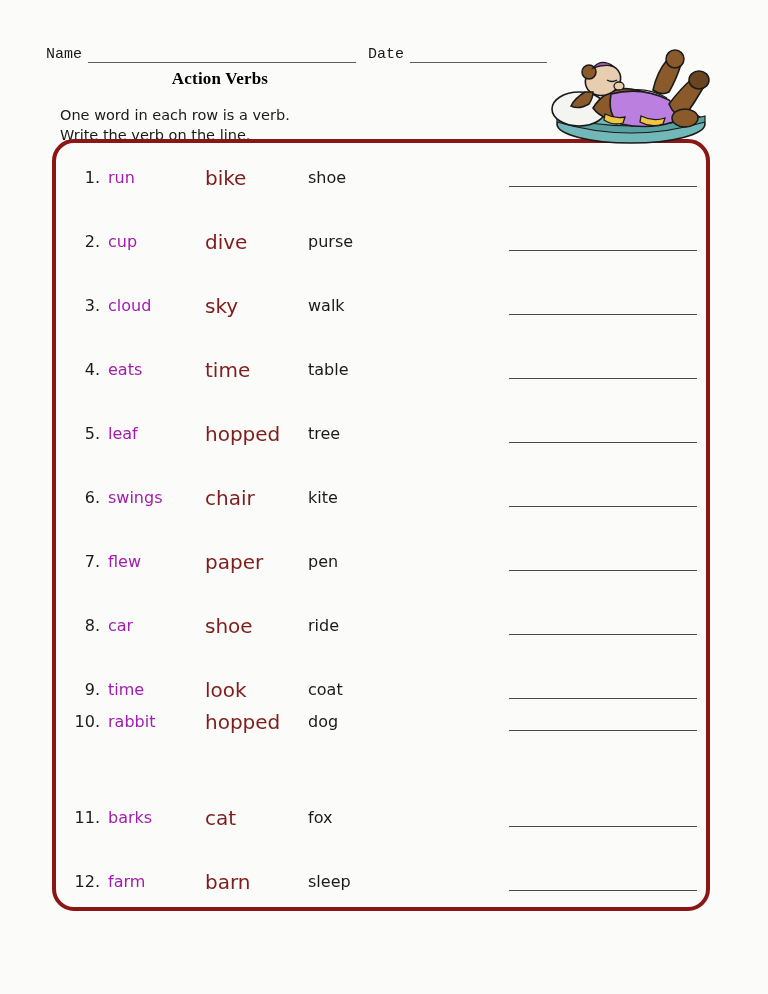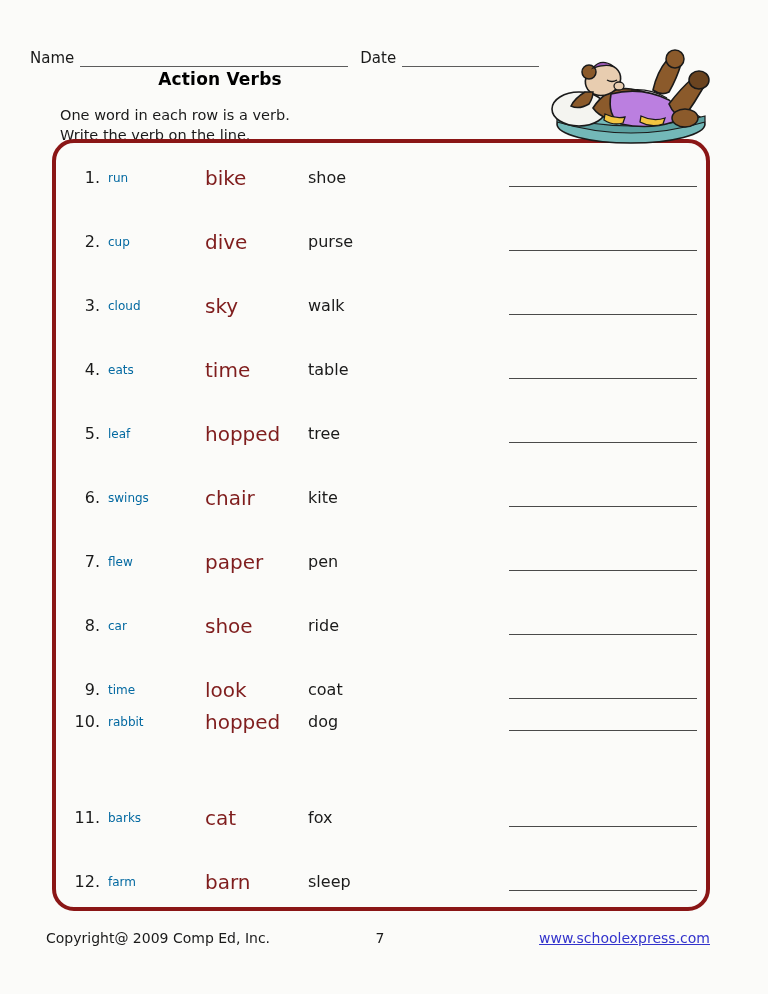--- a/index.html
+++ b/index.html
@@ -20,26 +20,27 @@
     position: absolute;
     left: 0; top: 0;
     width: 768px;
     height: 994px;
     background: #fbfbf9;
   }
 
   
   .hdr-row {
     position: absolute;
-    left: 30px;
+    left: 46px;
     top: 43px;
     width: 676px;
     height: 24px;
     display: flex;
-    align-items: flex-end;
+    align-items: center;
+    font-family: Liberation Mono, monospace;
   }
   .hdr-label {
     font-size: 15px;
     color: #1a1a1a;
     line-height: 18px;
     white-space: nowrap;
   }
   .hdr-rule {
     border-bottom: 1.4px solid #5c5c5c;
     height: 15px;
@@ -53,20 +54,21 @@
   .title {
     position: absolute;
     left: 0;
     top: 69px;
     width: 440px;
     text-align: center;
     font-size: 17px;
     font-weight: bold;
     color: #000000;
     letter-spacing: 0.2px;
+    font-family: Liberation Serif, serif;
   }
   .instructions {
     position: absolute;
     left: 60px;
     top: 90px;
     font-size: 14.5px;
     color: #1a1a1a;
     line-height: 19.5px;
     margin-top: 16px;
   }
@@ -107,22 +109,22 @@
     width: 40px;
     text-align: right;
     font-size: 16px;
     color: #1a1a1a;
     line-height: 22px;
   }
   .w1 {
     position: absolute;
     left: 56px;
     top: 0;
-    font-size: 12px;
-    color: #0369a1;
+    font-size: 16px;
+    color: #a21caf;
     line-height: 22px;
     white-space: nowrap;
     text-align: center;
   }
   .w2 {
     position: absolute;
     left: 153px;
     top: 0;
     font-size: 20px;
     color: #7f1d1d;
@@ -335,19 +337,14 @@
       <path d="M124 60 Q136 44 148 34 Q158 34 158 44 Q150 58 140 72 Q130 74 124 60 Z" fill="#8B5A2B" stroke="#1a1a1a" stroke-width="1.6"></path>
       <ellipse cx="154" cy="36" rx="10" ry="9" fill="#6b4420" stroke="#1a1a1a" stroke-width="1.5"></ellipse>
 
       <ellipse cx="140" cy="74" rx="13" ry="9" fill="#8B5A2B" stroke="#1a1a1a" stroke-width="1.5"></ellipse>
 
       <path d="M96 72 q12 6 24 2 l-2 6 q-12 4 -23 -2 Z" fill="#f2c541" stroke="#1a1a1a" stroke-width="1.3"></path>
       <path d="M60 70 q10 5 20 3 l-2 6 q-10 3 -19 -3 Z" fill="#f2c541" stroke="#1a1a1a" stroke-width="1.3"></path>
     </svg>
   </div>
 
-  <div class="footer">
-    <span class="copyright">Copyright@  2009  Comp Ed, Inc.</span>
-    <span class="pagenum">7</span>
-    <span class="weblink">www.schoolexpress.com</span>
-  </div>
 
 </div>
 
 </body></html>

